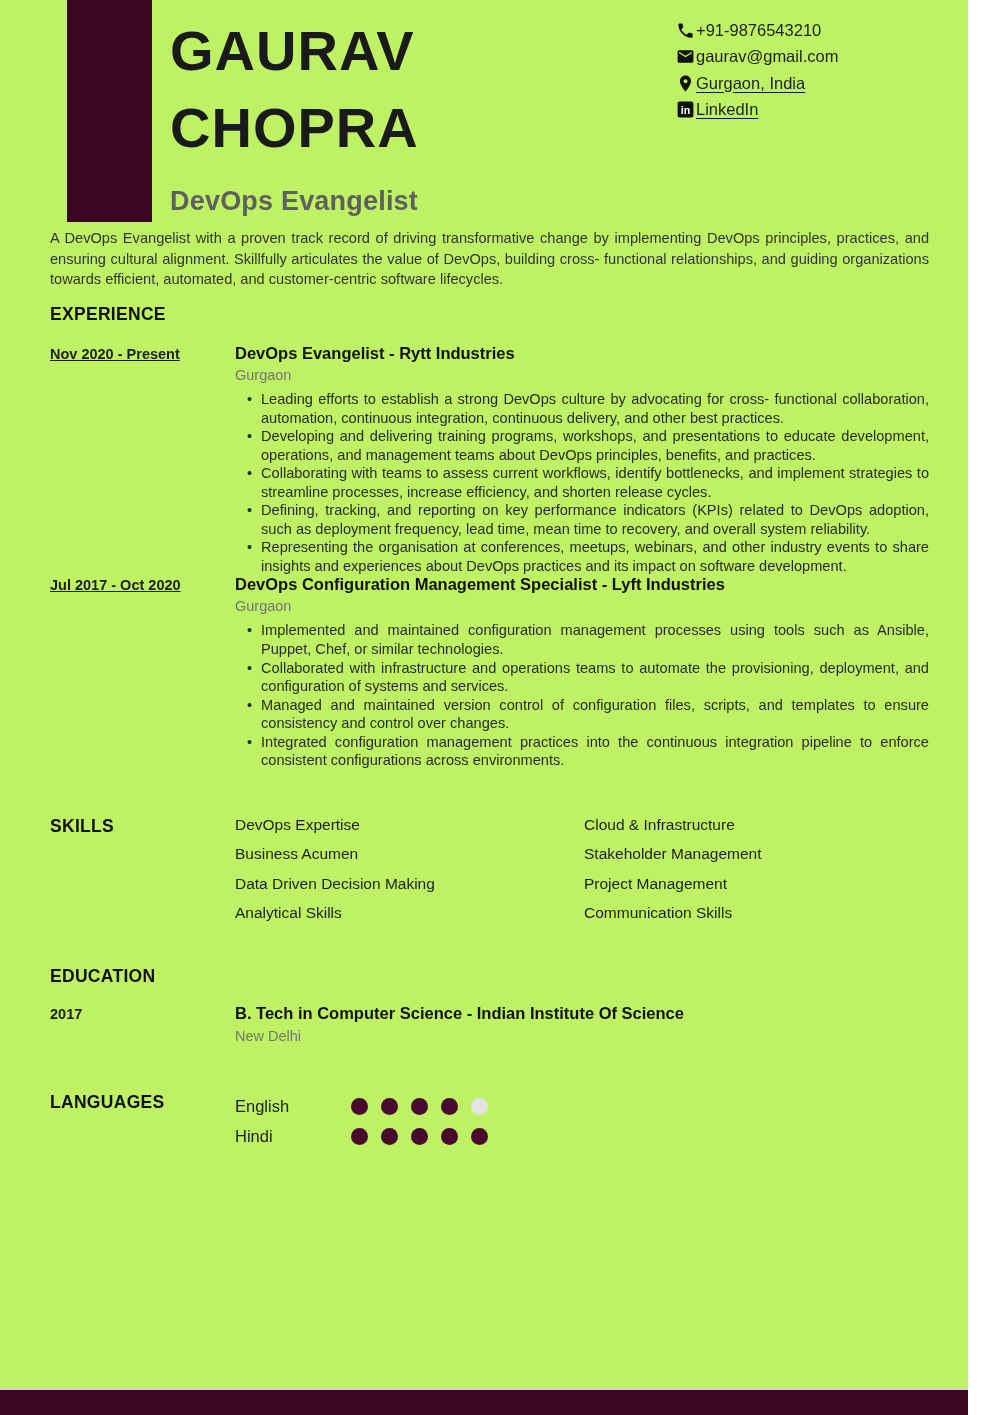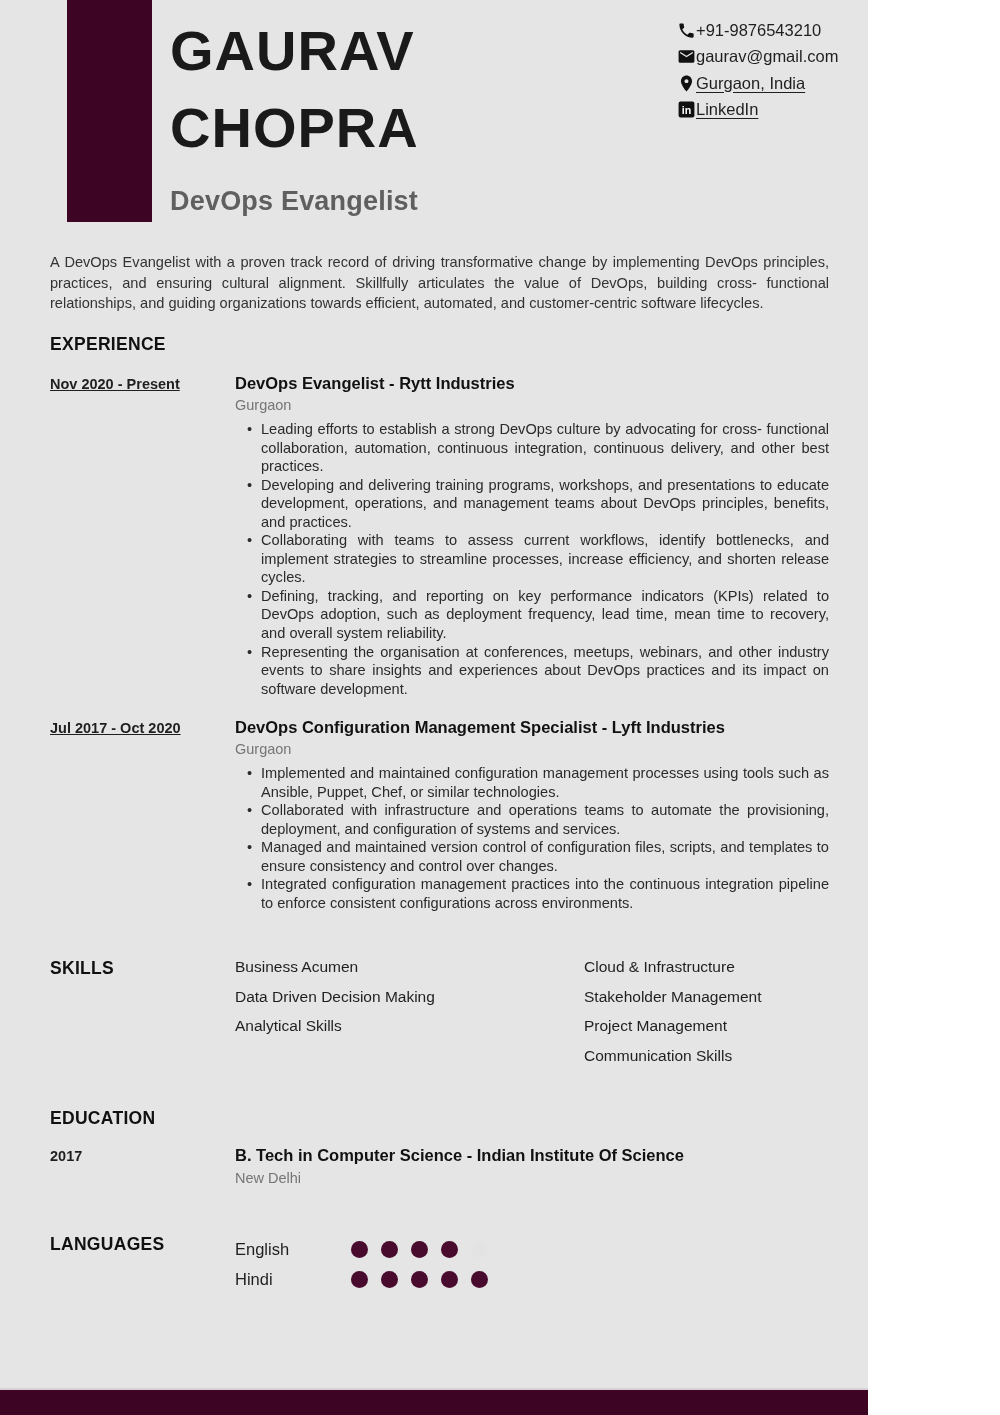--- a/index.html
+++ b/index.html
@@ -11,43 +11,43 @@
     --muted:#757575;
     --subtitle:#5F5F5F;
   }
   *{margin:0;padding:0;box-sizing:border-box;}
   html,body{background:#fff;}
   body{
     font-family:"Liberation Sans","DejaVu Sans",sans-serif;
     color:var(--body);
     width:1000px;height:1415px;position:relative;overflow:hidden;
   }
-  .page{width:868px;height:1415px;position:relative;background:#e5e5e5;}
+  .page{width:968px;height:1415px;position:relative;background:#bef264;}
 
   
   .accent-bar{position:absolute;left:67px;top:0;width:85px;height:222px;background:var(--accent);}
   .name-block{position:absolute;left:170px;top:12px;}
   .name-line{font-size:56px;font-weight:800;color:var(--ink);line-height:77px;letter-spacing:1px;}
   .title-line{position:absolute;left:170px;top:186px;font-size:27px;font-weight:700;color:var(--subtitle);letter-spacing:.2px;}
 
   .contact{position:absolute;left:676px;top:20px;display:flex;flex-direction:column;gap:6.5px;}
   .contact-row{display:flex;align-items:center;min-height:20px;}
-  .contact-row .icon{width:20px;height:20px;color:#111;display:flex;align-items:center;justify-content:center;flex:none;}
+  .contact-row .icon{width:20px;height:20px;color:#111;display:flex;align-items:center;flex:none;}
   .contact-row .icon svg{width:19px;height:19px;fill:currentColor;}
   .contact-text{font-size:16.5px;color:#1f1f1f;}
   .contact-row.underlined .contact-text{text-decoration:underline;text-underline-offset:3px;cursor:pointer;}
 
   
-  .content{position:absolute;top:252px;left:0;right:0;padding:0 39px 0 50px;}
+  .content{position:absolute;top:228px;left:0;right:0;padding:0 39px 0 50px;}
   .summary{font-size:14.6px;line-height:1.42;text-align:justify;color:#333;}
 
   .section-heading{font-size:17.5px;font-weight:800;color:#111;letter-spacing:.3px;}
-  .exp-heading{margin-top:20px;}
-
-  .job{display:grid;grid-template-columns:185px 1fr;margin-top:20px;}
+  .exp-heading{margin-top:14px;}
+
+  .job{display:grid;grid-template-columns:185px 1fr;}
   .job.first{margin-top:19px;}
   .job-dates{font-size:14.5px;font-weight:700;color:#1f1f1f;padding-top:2px;text-decoration:underline;}
   .job-title{font-size:16.5px;font-weight:700;color:#111;}
   .job-location{font-size:14.5px;color:var(--muted);margin:4px 0 7px 0;}
   .bullets{list-style:none;}
   .bullets li{
     position:relative;padding-left:26px;font-size:14.6px;line-height:1.27;
     text-align:justify;color:#2b2b2b;
   }
   .bullets li::before{content:"•";position:absolute;left:12px;top:0;color:#2b2b2b;}
@@ -153,20 +153,21 @@
           <li>Collaborated with infrastructure and operations teams to automate the provisioning, deployment, and configuration of systems and services.</li>
           <li>Managed and maintained version control of configuration files, scripts, and templates to ensure consistency and control over changes.</li>
           <li>Integrated configuration management practices into the continuous integration pipeline to enforce consistent configurations across environments.</li>
         </ul>
       </div>
     </div>
 
     <div class="skills-block">
       <h2 class="section-heading">SKILLS</h2>
       <ul class="skill-list">
+        <li>DevOps Expertise</li>
         <li>Business Acumen</li>
         <li>Data Driven Decision Making</li>
         <li>Analytical Skills</li>
       </ul>
       <ul class="skill-list">
         <li>Cloud &amp; Infrastructure</li>
         <li>Stakeholder Management</li>
         <li>Project Management</li>
         <li>Communication Skills</li>
       </ul>

